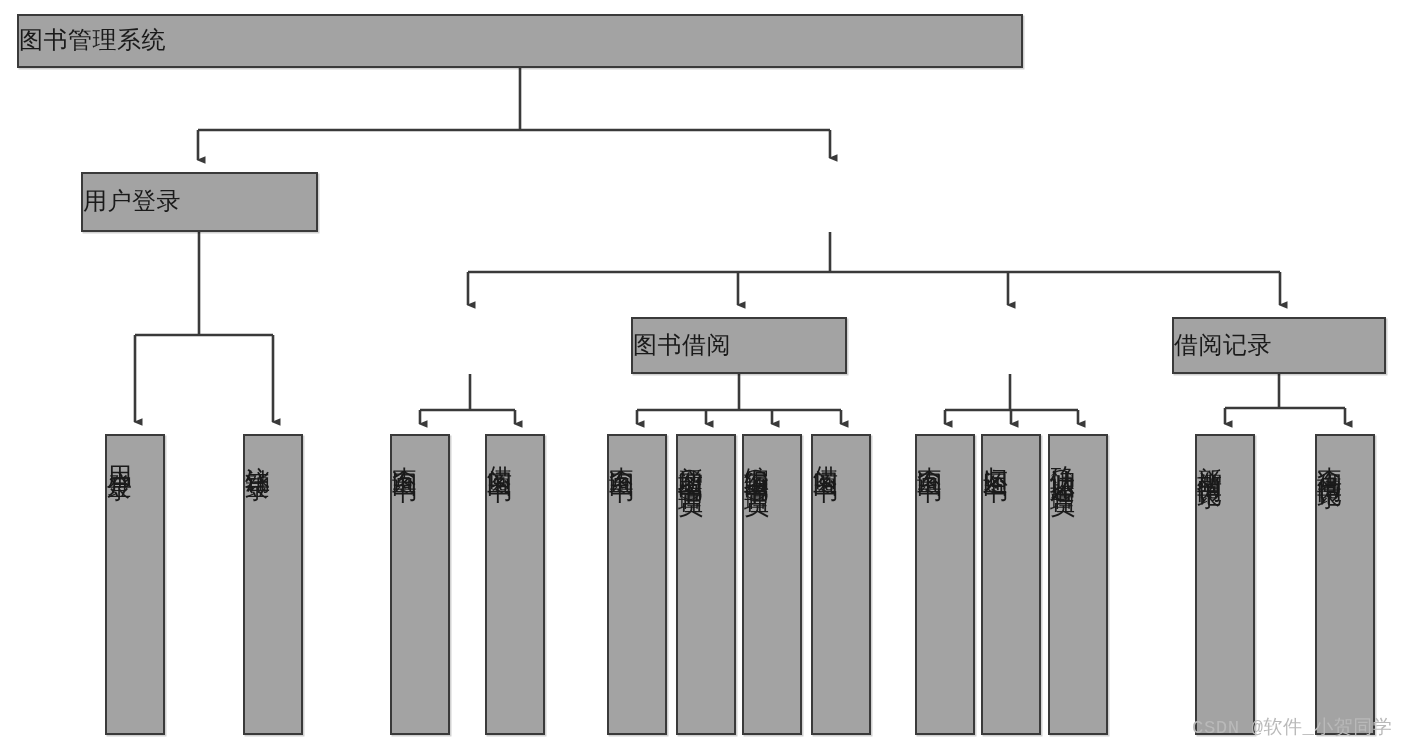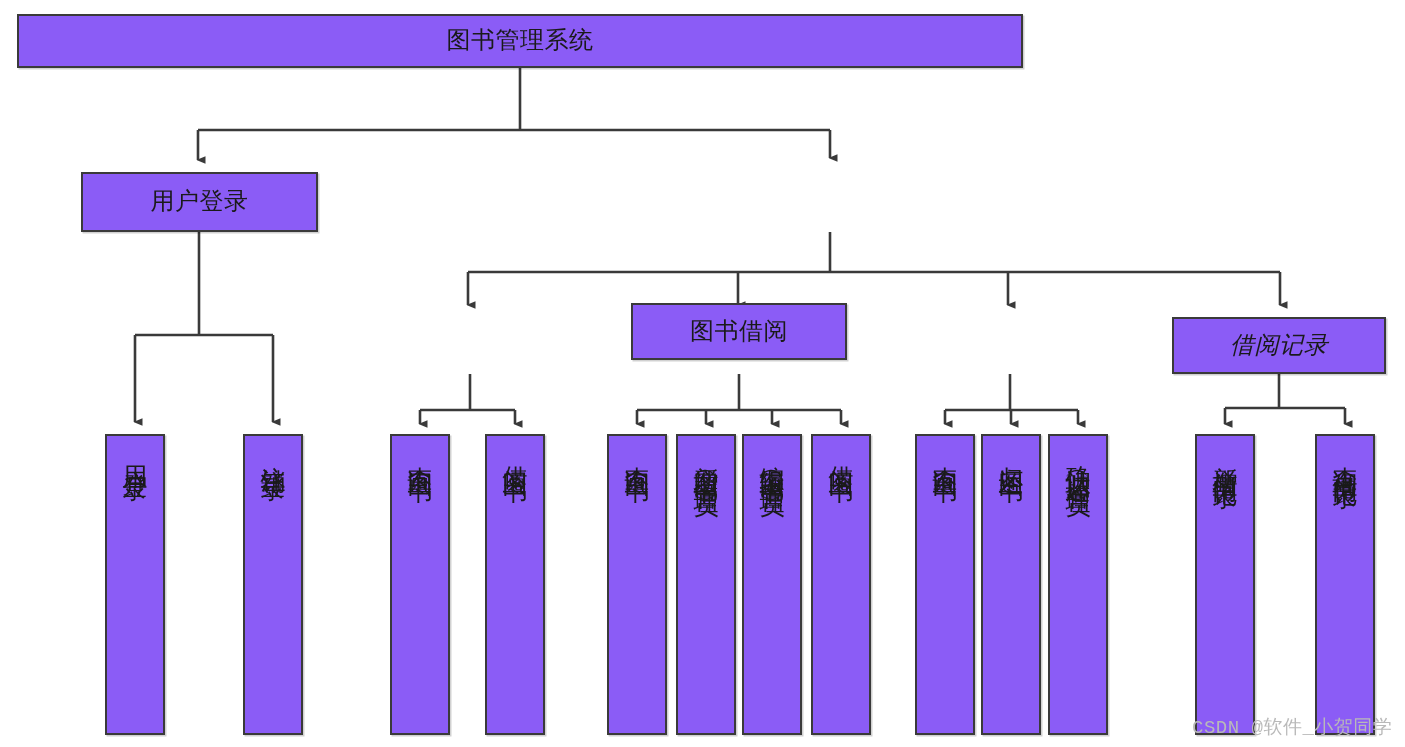--- a/index.html
+++ b/index.html
@@ -21,25 +21,24 @@
     position: absolute;
     left: 0;
     top: 0;
     width: 1405px;
     height: 747px;
     pointer-events: none;
   }
   .node {
     position: absolute;
     box-sizing: border-box;
-    background: #8b5cf6;
+    background: #a3a3a3;
     border: 2.4px solid #3a3a3a;
     display: flex;
     align-items: center;
-    justify-content: center;
     box-shadow: 1.5px 1.5px 0 rgba(0,0,0,0.18);
   }
   .node .label {
     color: #1a1a1a;
     text-align: center;
     line-height: 1.15;
     letter-spacing: 0.5px;
   }
   .node.horiz .label {
     font-size: 24px;
@@ -121,24 +120,24 @@
   </svg>
 
   <div class="node horiz" style="left:17px; top:14px; width:1006px; height:54px;">
     <span class="label">图书管理系统</span>
   </div>
 
   <div class="node horiz" style="left:81px; top:172px; width:237px; height:60px;">
     <span class="label">用户登录</span>
   </div>
 
-  <div class="node horiz" style="left:631px; top:303px; width:216px; height:57px;font-family:Liberation Serif, serif;">
+  <div class="node horiz" style="left:631px; top:317px; width:216px; height:57px;font-family:Liberation Serif, serif;">
     <span class="label">图书借阅</span>
   </div>
-  <div class="node horiz" style="left:1172px; top:317px; width:214px; height:57px;font-style:italic;">
+  <div class="node horiz" style="left:1172px; top:317px; width:214px; height:57px;">
     <span class="label">借阅记录</span>
   </div>
 
   <div class="node vert" style="left:105px; top:434px; width:60px; height:301px;">
     <span class="label">用户登录</span>
   </div>
   <div class="node vert" style="left:243px; top:434px; width:60px; height:301px;">
     <span class="label">注销登录</span>
   </div>
   <div class="node vert" style="left:390px; top:434px; width:60px; height:301px;">

